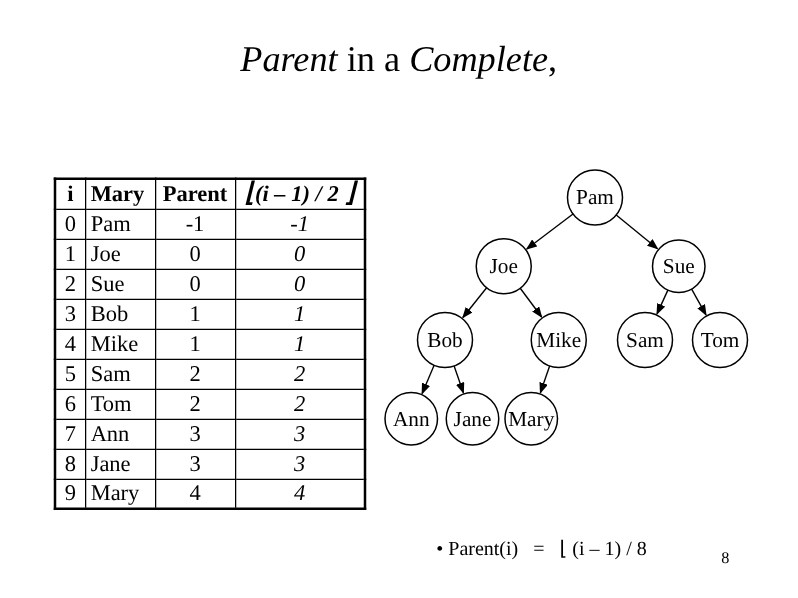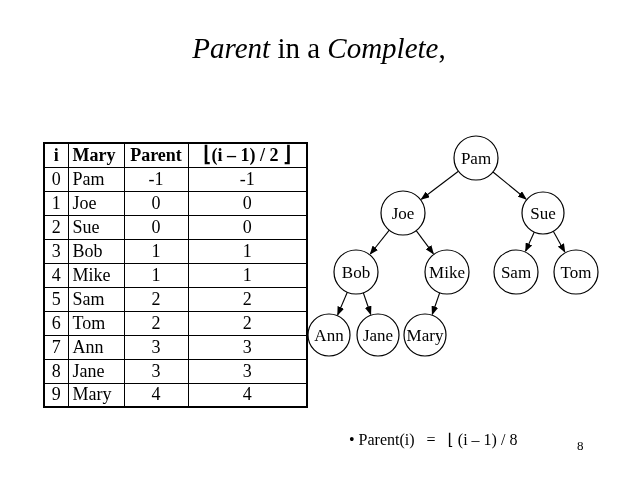--- a/index.html
+++ b/index.html
@@ -19,21 +19,21 @@
     font-size:18px; table-layout:fixed;
   }
   .datatable th, .datatable td {
     border:1px solid #000; padding:0 4px; height:24px;
     box-sizing:border-box; font-weight:normal; white-space:nowrap;
   }
   .datatable th { font-weight:bold; }
   .col-i      { width:24px;  text-align:center; }
   .col-item   { width:56px;  text-align:left; padding-left:6px; }
   .col-parent { width:64px;  text-align:center; }
-  .col-formula{ width:119px; text-align:center; }
+  .col-formula{ width:104px; text-align:center;font-style:italic; }
   .floor-bracket { font-weight:900; font-size:21px; line-height:1; }
 
   svg.tree-svg { position:absolute; left:0; top:0; }
   .tree-node-circle { fill:#ffffff; stroke:#000000; stroke-width:1.2; }
   .tree-node-label { font-family:"Liberation Serif", serif; font-size:17px; fill:#000; }
   .tree-edge { stroke:#000000; stroke-width:1.1; }
 
   .bullet {
     position:absolute; left:349px; top:382px; width:282px;
     font-size:16px; line-height:23px; white-space:pre-wrap;

